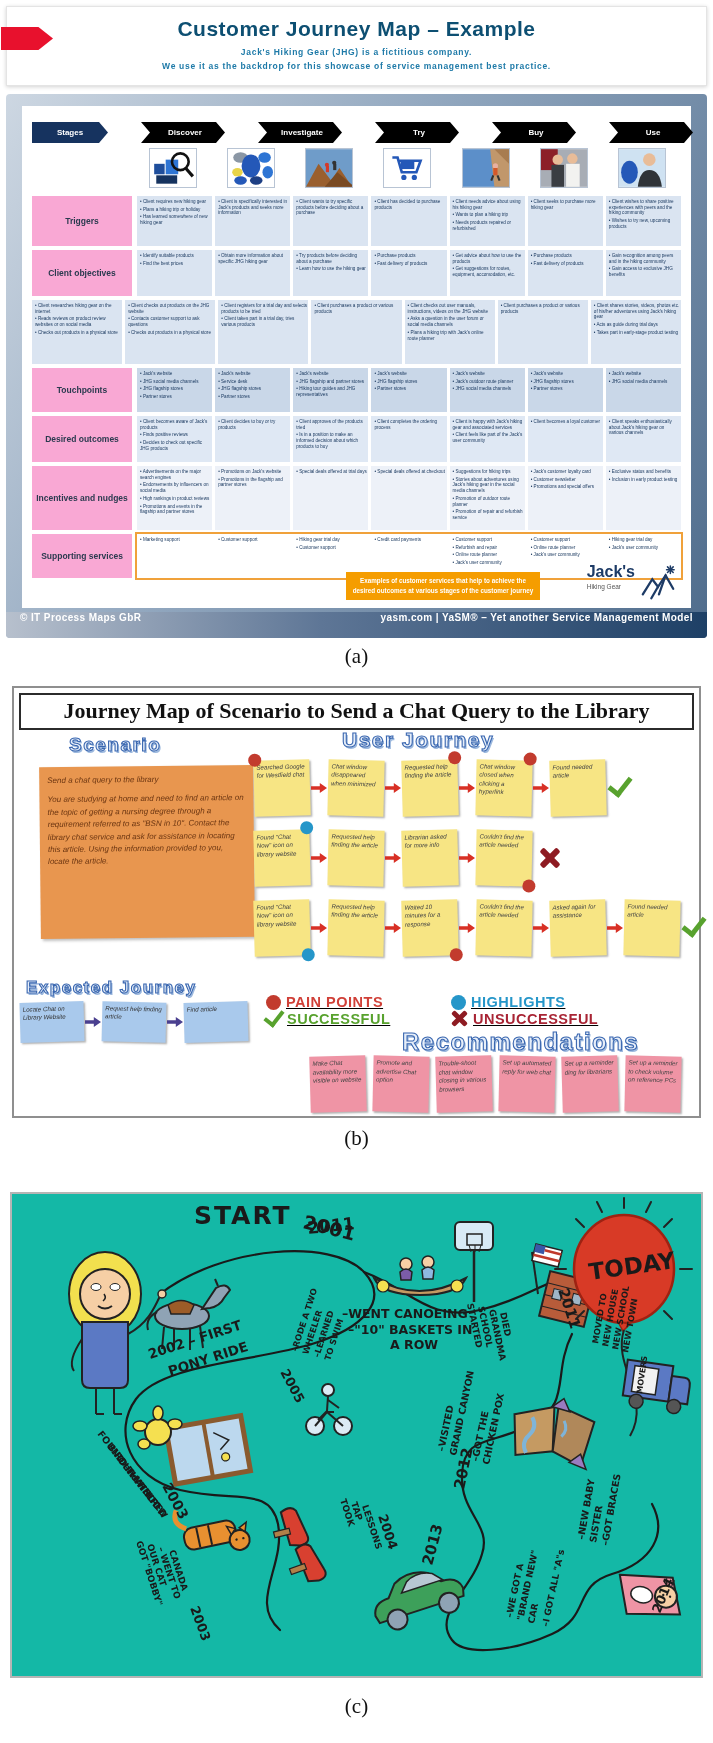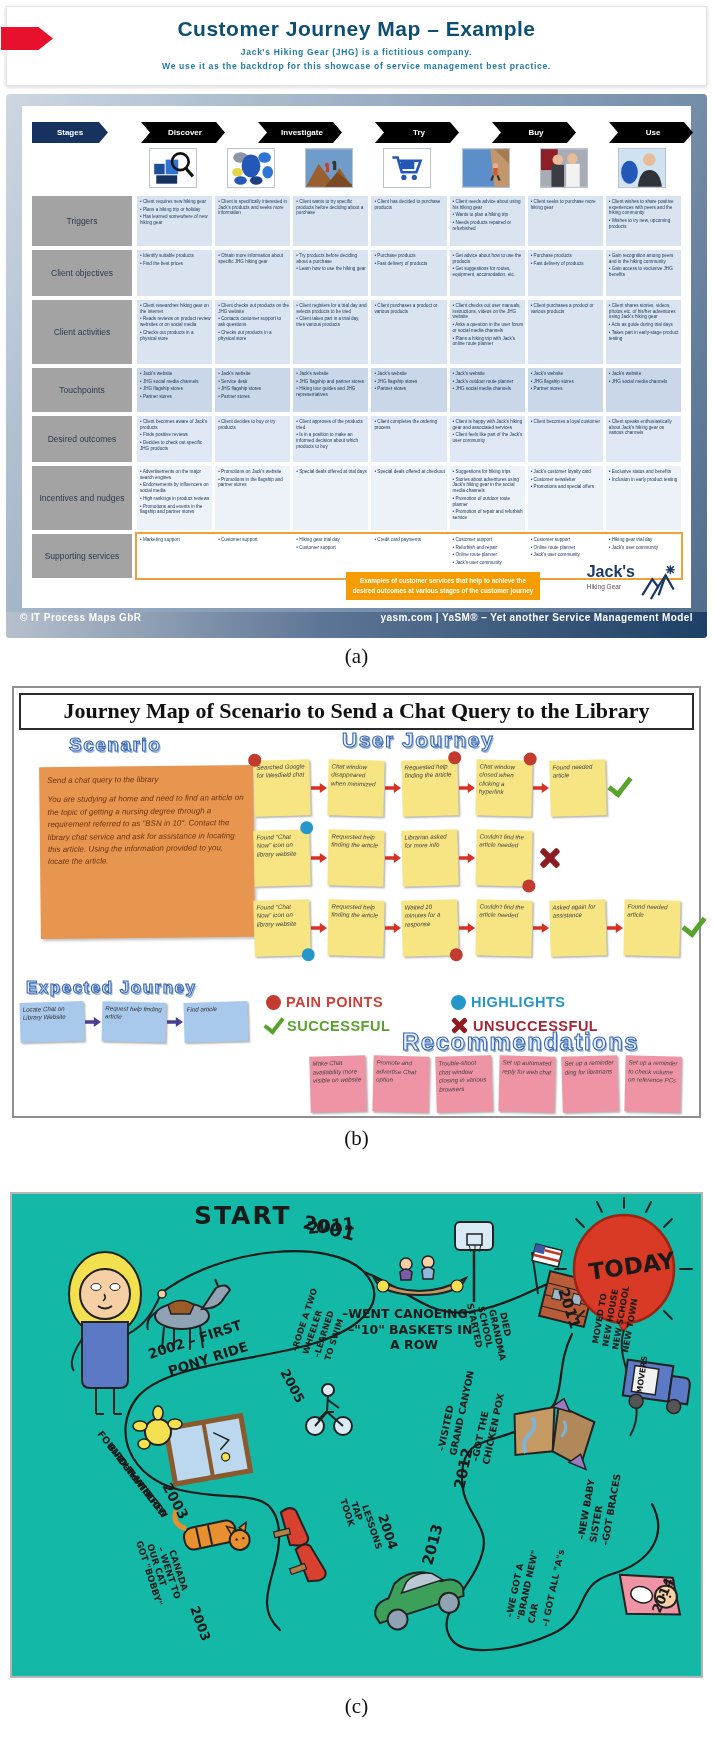--- a/index.html
+++ b/index.html
@@ -15,21 +15,21 @@
   .pa-main{position:absolute;left:0;top:88px;width:701px;height:544px;background:linear-gradient(120deg,#cdd7e2 0%,#8fa5bd 45%,#4f6c8c 100%);border-radius:4px;}
   .pa-inner{position:absolute;left:16px;top:12px;right:16px;bottom:30px;background:#fff;}
   .stages{position:absolute;left:10px;top:16px;display:flex;gap:40px;}
   .stage{height:21px;line-height:21px;background:#000000;color:#fff;font-size:8px;font-weight:bold;text-align:center;width:84px;margin-left:-7px;clip-path:polygon(0 0,calc(100% - 9px) 0,100% 50%,calc(100% - 9px) 100%,0 100%,9px 50%);padding-left:4px;box-sizing:border-box;}
   .stage-first{width:76px;margin-left:0;clip-path:polygon(0 0,calc(100% - 9px) 0,100% 50%,calc(100% - 9px) 100%,0 100%);background:#16335f;padding-left:0;}
   .thumbs{position:absolute;left:112px;top:42px;width:547px;display:grid;grid-template-columns:repeat(7,1fr);justify-items:center;}
   .thumb{width:46px;height:38px;border:1px solid #b8c4d4;background:#fff;}
   .thumb svg{display:block;width:100%;height:100%;}
   .jtable{position:absolute;left:10px;top:90px;width:649px;display:flex;flex-direction:column;gap:4px;}
   .jrow{display:flex;gap:5px;}
-  .jlabel{width:100px;flex:none;background:#a3a3a3;display:flex;align-items:center;justify-content:center;text-align:center;font-size:8.5px;font-weight:normal;color:#2b3a4f;padding:2px;box-sizing:border-box;}
+  .jlabel{width:100px;flex:none;background:#f9a8d4;display:flex;align-items:center;justify-content:center;text-align:center;font-size:8.5px;font-weight:bold;color:#2b3a4f;padding:2px;box-sizing:border-box;}
   .jcells{flex:1;display:grid;grid-template-columns:repeat(7,1fr);gap:3px;}
   .jcell{overflow:hidden;padding:2px 1px 2px 2px;}
   .jcell ul{list-style:none;margin:1px 0 0 1px;padding:0;}
   .jcell li{font-size:4.6px;line-height:1.25;color:#17365d;margin:0 0 2px 0;}
   .jcell li::before{content:"• ";}
   .jrow-0 .jcell,.jrow-1 .jcell,.jrow-2 .jcell{background:#dae4f1;}
   .jrow-3 .jcell{background:#c9d7e8;}
   .jrow-4 .jcell{background:#dfe8f4;}
   .jrow-5 .jcell{background:#edf1f8;}
   .row-support .jcell{background:#fff;}
@@ -54,21 +54,21 @@
   .marker.pain{background:#c23b2e;} .marker.highlight{background:#2596c9;}
   .pos-tl{left:-5px;top:-7px;} .pos-tr{right:-4px;top:-8px;} .pos-br{right:-4px;bottom:-6px;}
   .arrow{width:16px;height:10px;flex:none;background:#d83025;clip-path:polygon(0 32%,55% 32%,55% 0,100% 50%,55% 100%,55% 68%,0 68%);margin:0 1px;}
   .arrow.purple{background:#4a3f8f;}
   .check{width:9px;height:18px;border-right:5px solid #58a22e;border-bottom:5px solid #58a22e;transform:rotate(38deg);margin:-8px 0 0 7px;flex:none;}
   .xmark{width:22px;height:22px;position:relative;margin-left:7px;flex:none;}
   .xmark::before,.xmark::after{content:"";position:absolute;left:-1px;top:8px;width:24px;height:6px;background:#8e1b22;border-radius:2px;}
   .xmark::before{transform:rotate(45deg);} .xmark::after{transform:rotate(-45deg);}
   #b-expected{position:absolute;left:6px;top:314px;display:flex;align-items:center;}
   .e-note{width:64px;height:40px;flex:none;background:#a9c9ec;box-shadow:1.5px 1.5px 2px rgba(0,0,0,.3);font-size:6.2px;font-style:italic;color:#333;padding:3px;box-sizing:border-box;line-height:1.35;}
-  #b-legend{position:absolute;left:252px;top:306px;display:grid;grid-template-columns:185px 200px;row-gap:7px;}
+  #b-legend{position:absolute;left:252px;top:306px;display:grid;grid-template-columns:185px 200px;text-decoration:underline;}
   .leg-item{display:flex;align-items:center;gap:5px;font-weight:bold;font-size:14.5px;letter-spacing:.5px;}
   .leg-dot{width:15px;height:15px;border-radius:50%;flex:none;}
   .leg-check{width:8px;height:15px;border-right:4px solid #58a22e;border-bottom:4px solid #58a22e;transform:rotate(38deg);flex:none;margin:-4px 2px 0 2px;}
   .leg-x{width:17px;height:17px;position:relative;flex:none;}
   .leg-x::before,.leg-x::after{content:"";position:absolute;left:-1px;top:6px;width:19px;height:5px;background:#8e1b22;border-radius:2px;}
   .leg-x::before{transform:rotate(45deg);} .leg-x::after{transform:rotate(-45deg);}
   .leg-pain{color:#d04038;} .leg-highlight{color:#2596c9;} .leg-success{color:#58a22e;} .leg-fail{color:#a82434;}
   #b-recs{position:absolute;left:296px;top:368px;display:flex;gap:7px;}
   .r-note{width:56px;height:56px;flex:none;background:#ef94a5;box-shadow:1.5px 1.5px 2px rgba(0,0,0,.3);font-size:6.2px;font-style:italic;color:#444;padding:3px;box-sizing:border-box;line-height:1.4;}
 
@@ -258,21 +258,20 @@
               </div>
               <div class="jcell">
                 <ul>
                   <li>Gain recognition among peers and in the hiking community</li>
                   <li>Gain access to exclusive JHG benefits</li>
                 </ul>
               </div>
             </div>
           </div>
           <div class="jrow jrow-2" style="height: 64px;">
-            <div class="jlabel">Client activities</div>
             <div class="jcells">
               <div class="jcell">
                 <ul>
                   <li>Client researches hiking gear on the internet</li>
                   <li>Reads reviews on product review websites or on social media</li>
                   <li>Checks out products in a physical store</li>
                 </ul>
               </div>
               <div class="jcell">
                 <ul>

